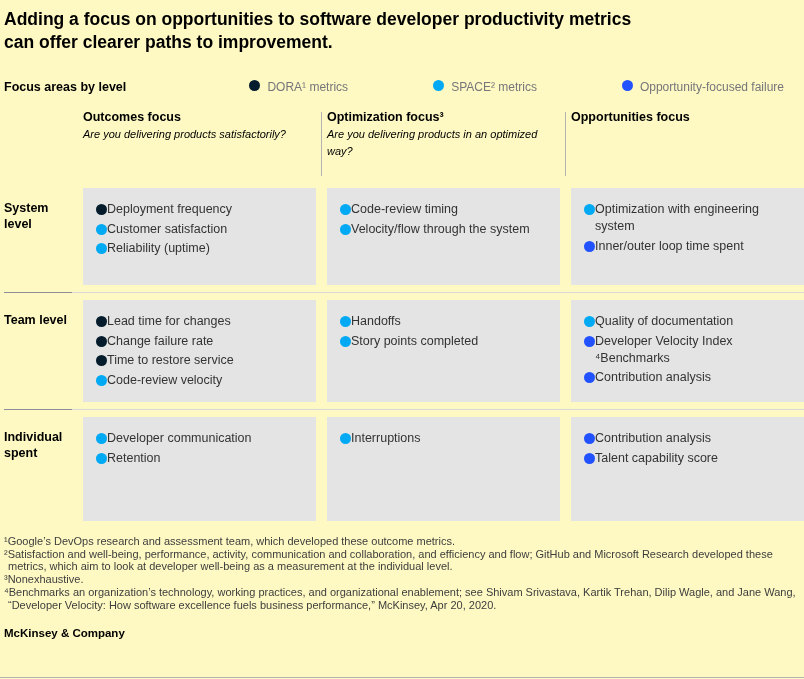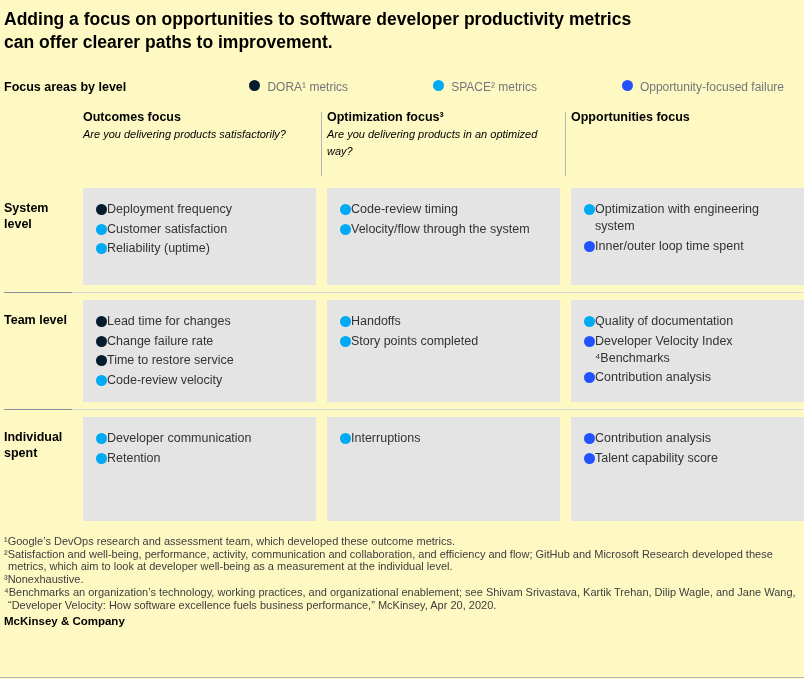--- a/index.html
+++ b/index.html
@@ -28,21 +28,21 @@
   ul.cell{list-style:none;margin:0;box-sizing:border-box;background:#e4e4e4;
     padding:13px 12px 11px 13px;min-height:97px;}
   ul.cell.tall{min-height:104px;}
   li.item{display:flex;font-size:12.5px;line-height:17px;color:#333;margin:0 0 2.5px 0;}
   li.item .dot{margin-top:3px;}
   .row-divider{grid-column:1/-1;height:1px;margin:7px 0;
     background:linear-gradient(to right,#8d8c99 0 68px,#d9d9d9 68px);}
 
   .footnotes{margin-top:14px;padding-right:2px;}
   .footnote{font-size:11px;line-height:12.7px;color:#3d3d3d;padding-left:4px;text-indent:-4px;}
-  .brand{margin-top:4px;font-size:11.5px;font-weight:700;color:#000;}
+  .brand{margin-top:16px;font-size:11.5px;font-weight:700;color:#000;}
 </style>
 </head>
 <body>
 
 <div class="page">
 
   <h1 class="title">
     <span>Adding a focus on opportunities to software developer productivity metrics</span>
     <span>can offer clearer paths to improvement.</span>
   </h1>

